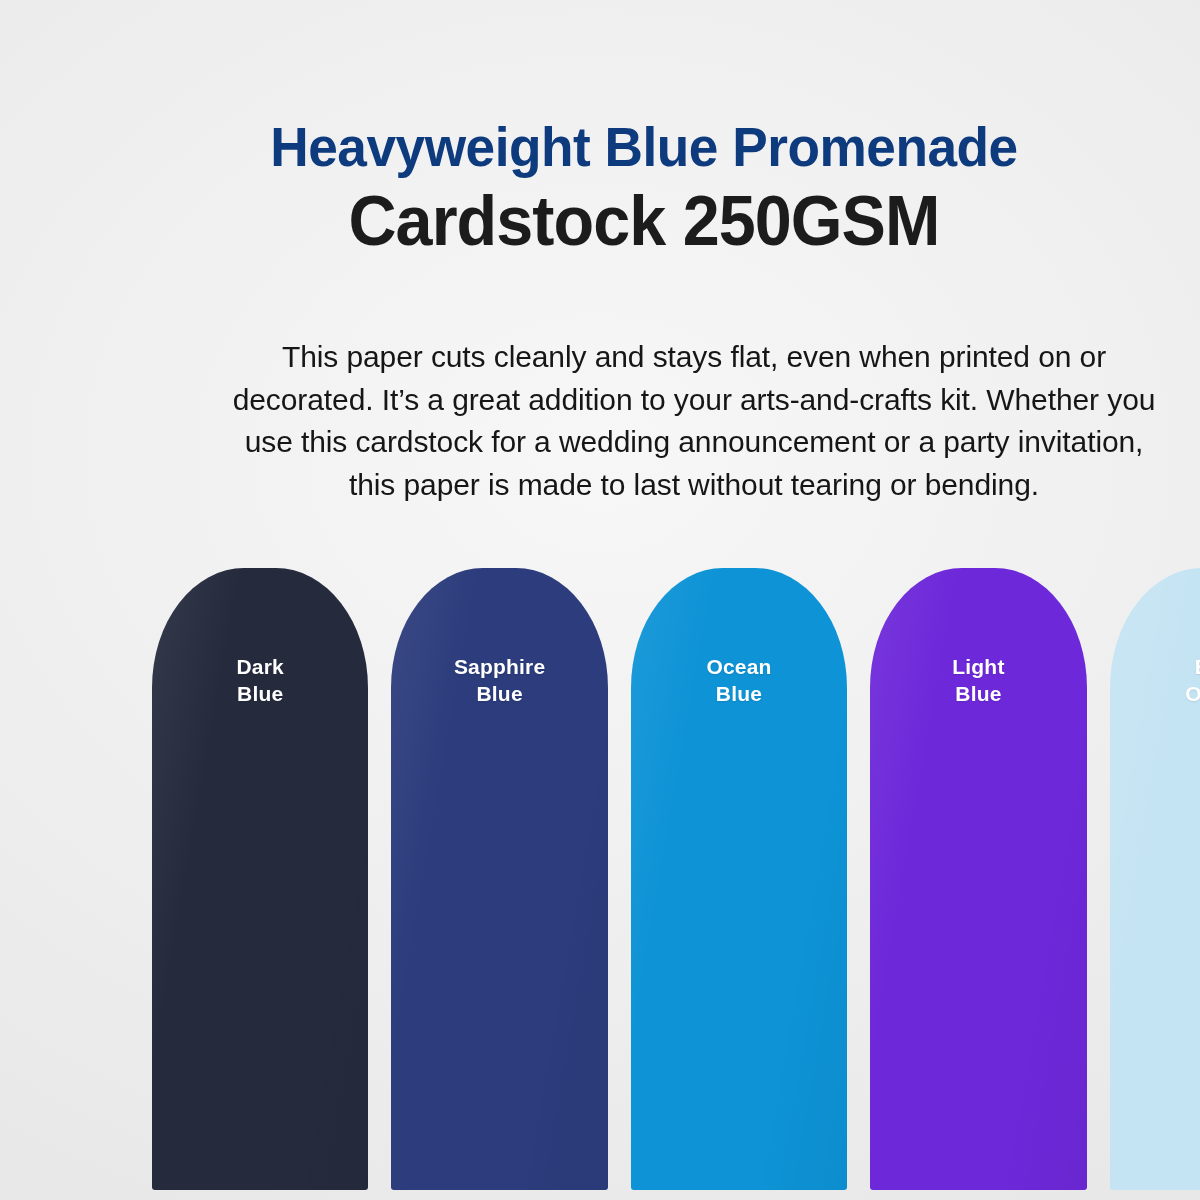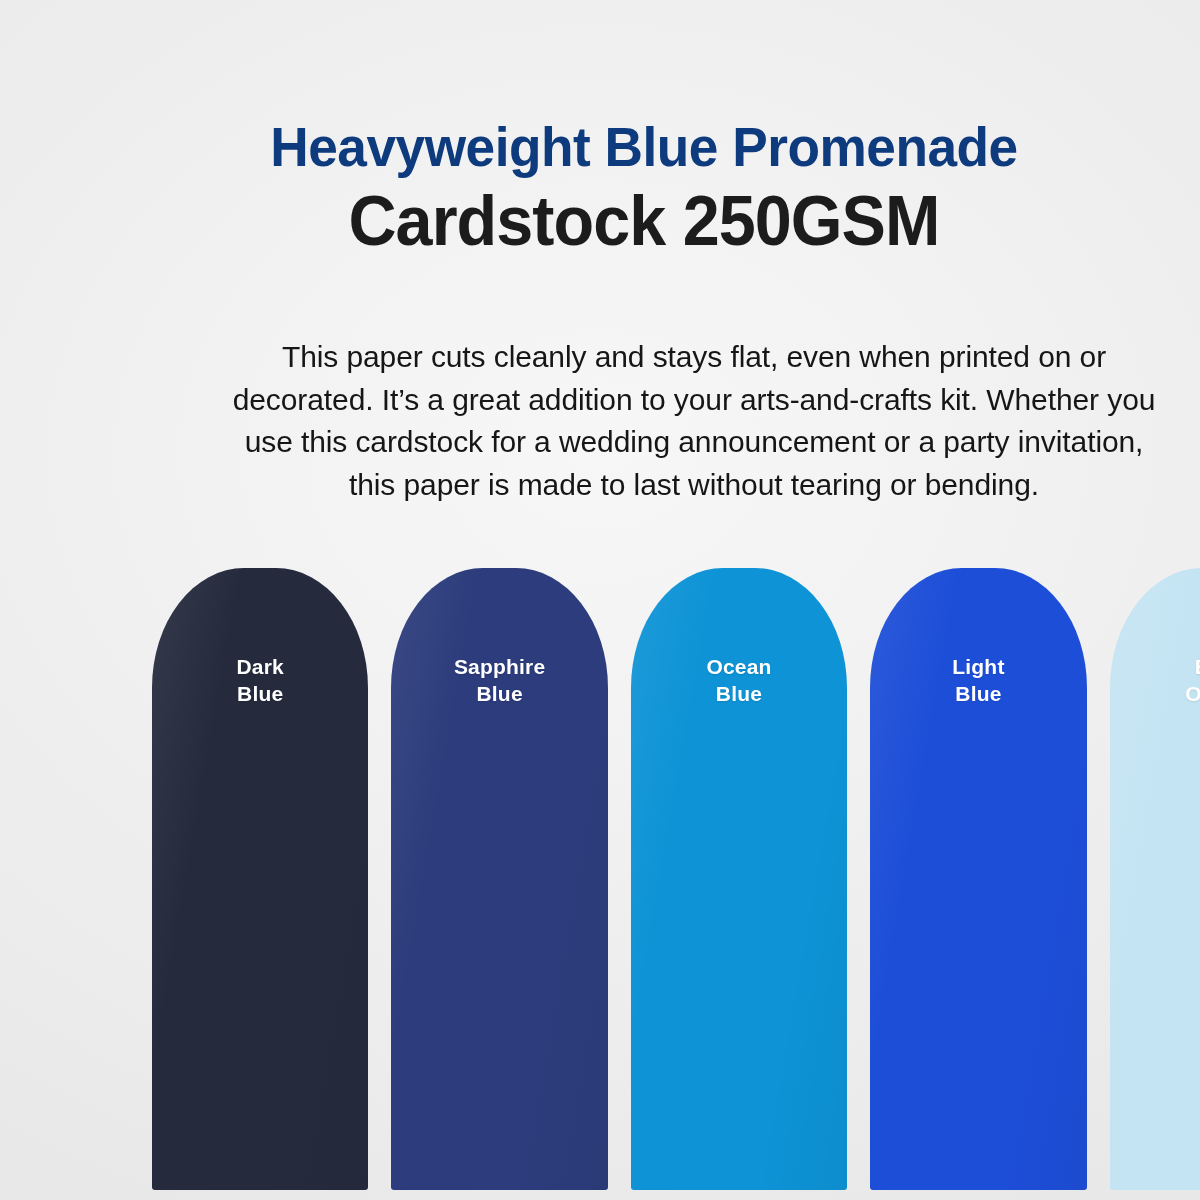--- a/index.html
+++ b/index.html
@@ -154,21 +154,21 @@
       </div>
     </div>
 
     <div class="swatch" style="background-color: rgb(13, 147, 214);">
       <div class="swatch-label" style="color: rgb(255, 255, 255);">
         <span>Ocean</span>
         <span class="l2">Blue</span>
       </div>
     </div>
 
-    <div class="swatch" style="background-color: #1d4ed8;">
+    <div class="swatch" style="background-color: #6d28d9;">
       <div class="swatch-label" style="color: rgb(255, 255, 255);">
         <span>Light</span>
         <span class="l2">Blue</span>
       </div>
     </div>
 
     <div class="swatch" style="background-color: rgb(197, 228, 243);">
       <div class="swatch-label" style="color: rgb(255, 255, 255);">
         <span>Blue</span>
         <span class="l2">Ocean</span>

